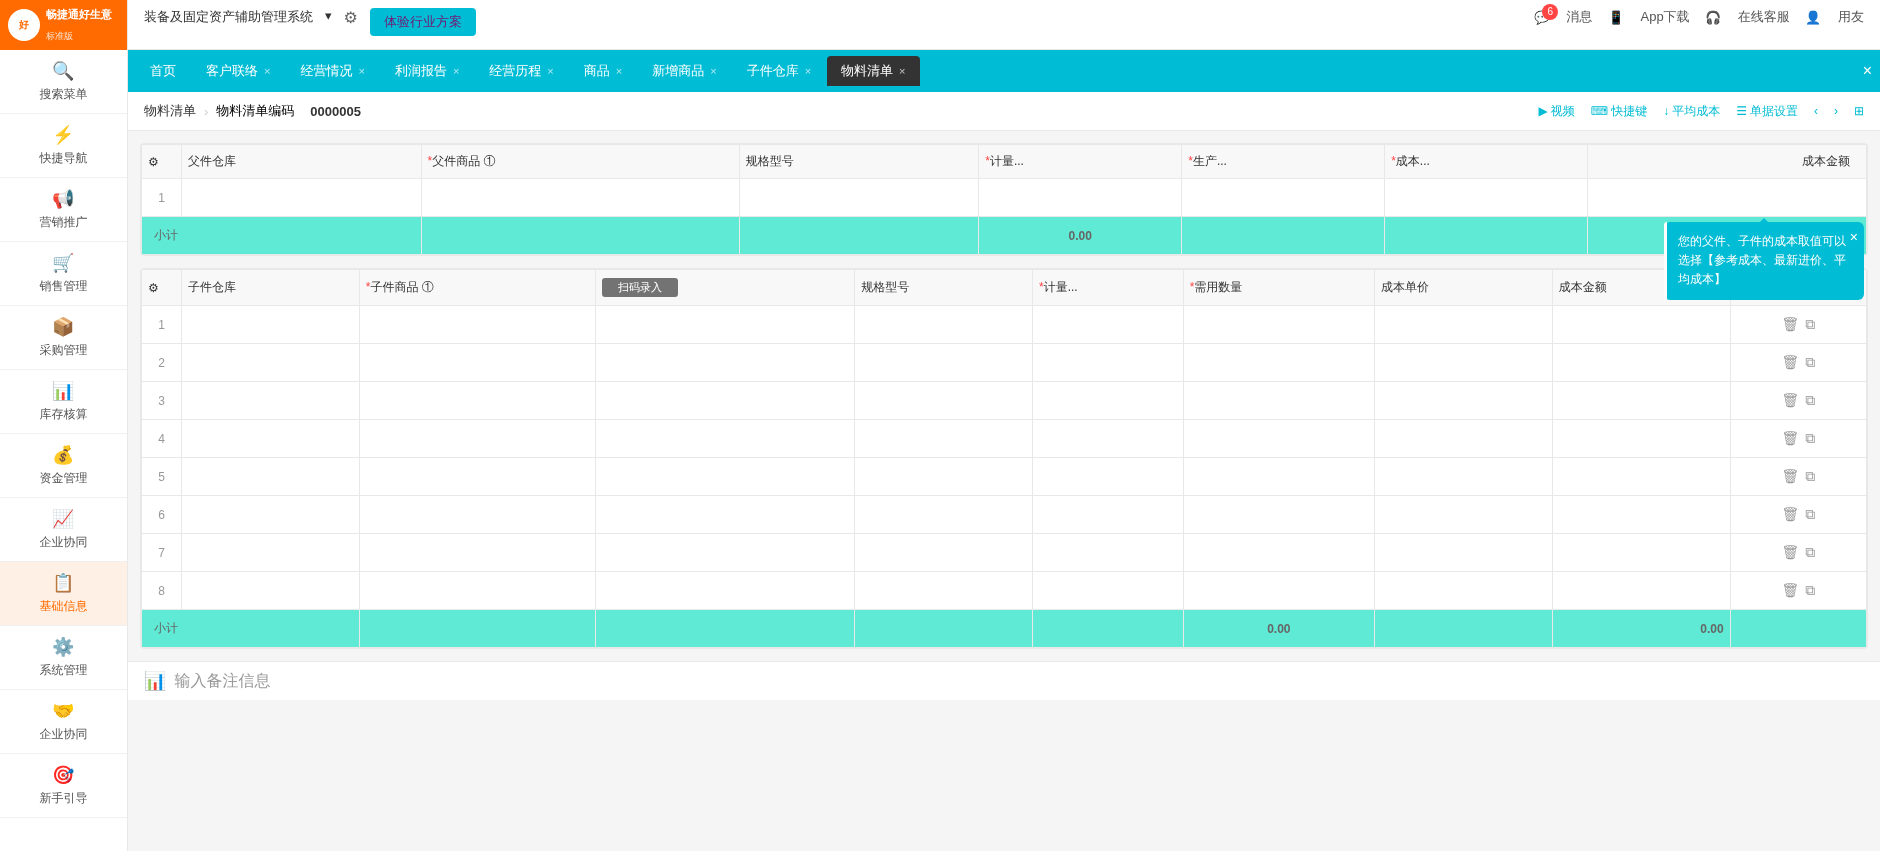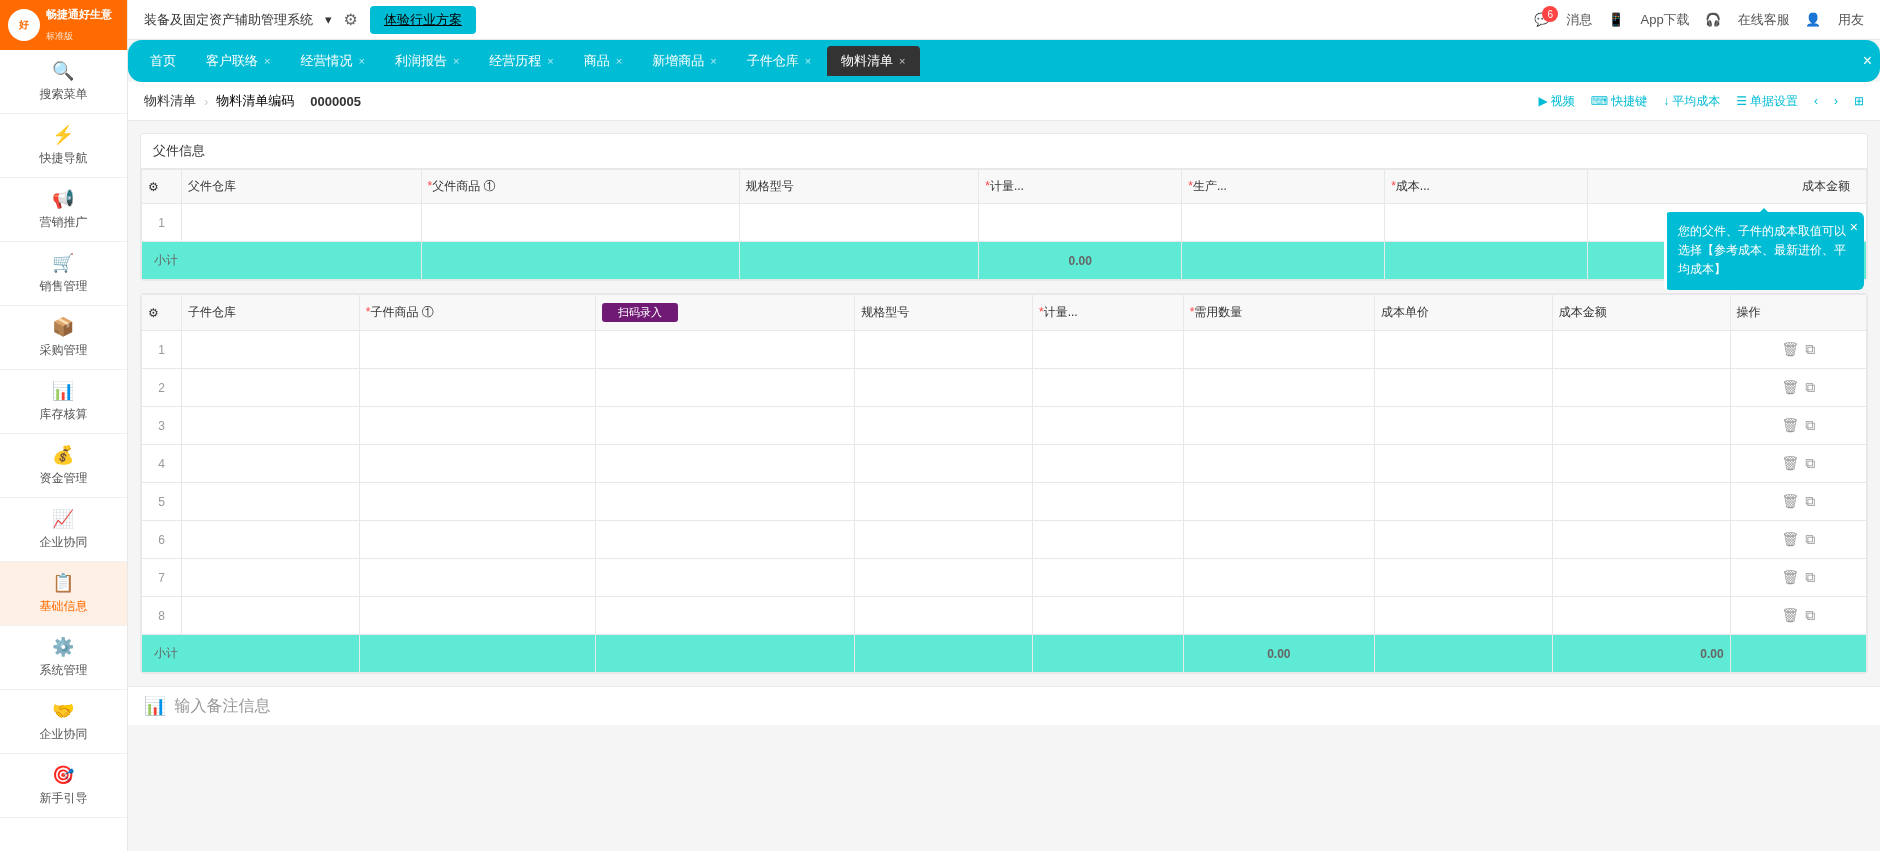--- a/index.html
+++ b/index.html
@@ -53,38 +53,37 @@
     }
     .sidebar-item.active { background: #fff0e6; color: #ff6b00; }
     .sidebar-item .icon { font-size: 18px; }
 
     
     .main { flex: 1; display: flex; flex-direction: column; overflow: hidden; }
 
     
     .topbar {
       background: #fff;
-      height: 40px;
-      display: flex;
-      align-items: center;
+      height: 50px;
+      display: flex;
+      align-items: flex-start;
       padding: 8px 16px;
       border-bottom: 1px solid #e8e8e8;
       gap: 12px;
     }
     .topbar-system-name { font-size: 13px; color: #333; display: flex; align-items: center; gap: 8px; }
     .topbar-gear { color: #666; font-size: 16px; cursor: pointer; }
     .topbar-experience-btn {
       background: #00bcd4;
-      color: #000000;
+      color: #701a75;
       border: none;
       padding: 5px 14px;
       border-radius: 4px;
       cursor: pointer;
       font-size: 13px;
-      text-decoration: underline;
     }
     .topbar-right {
       margin-left: auto;
       display: flex;
       align-items: center;
       gap: 16px;
       color: #555;
       font-size: 13px;
     }
     .topbar-right .badge-wrap { position: relative; }
@@ -105,21 +104,20 @@
 
     
     .nav-tabs {
       background: #00bcd4;
       display: flex;
       align-items: center;
       height: 42px;
       padding: 0 8px;
       gap: 2px;
       overflow-x: auto;
-      border-radius: 14px;
     }
     .nav-tab {
       color: #fff;
       padding: 6px 14px;
       border-radius: 4px 4px 0 0;
       cursor: pointer;
       font-size: 13px;
       white-space: nowrap;
       display: flex;
       align-items: center;
@@ -167,21 +165,21 @@
       color: #333;
       height: 38px;
     }
     .data-table .row-num { color: #999; text-align: center; width: 40px; }
     .data-table .subtotal-row { background: #5eead4; }
     .data-table .subtotal-row td { font-weight: 500; color: #666; }
     .required { color: #ff4444; }
     .col-settings { text-align: center; }
 
     .scan-btn {
-      background: #701a75;
+      background: #737373;
       color: #fff;
       border: none;
       padding: 2px 16px;
       border-radius: 3px;
       font-size: 11px;
       cursor: pointer;
     }
 
     .action-icons { display: flex; gap: 6px; justify-content: center; }
     .action-icon { color: #999; cursor: pointer; font-size: 14px; }
@@ -382,21 +380,20 @@
         </div>
       </div>
 
       <div class="tooltip-box" style="position:absolute;top:130px;right:16px;">
         <span class="tooltip-indicator"></span>
         <span class="tooltip-close">×</span>
         <span>您的父件、子件的成本取值可以选择【参考成本、最新进价、平均成本】</span>
       </div>
 
       <div class="section" style="margin:12px 12px 0 12px;">
-        <div class="section-title">父件信息</div>
         <table class="data-table">
           <thead>
             <tr>
               <th class="col-settings">⚙</th>
               <th>父件仓库</th>
               <th><span class="required">*</span>父件商品 ①</th>
               <th>规格型号</th>
               <th><span class="required">*</span>计量...</th>
               <th><span class="required">*</span>生产...</th>
               <th><span class="required">*</span>成本...</th>

